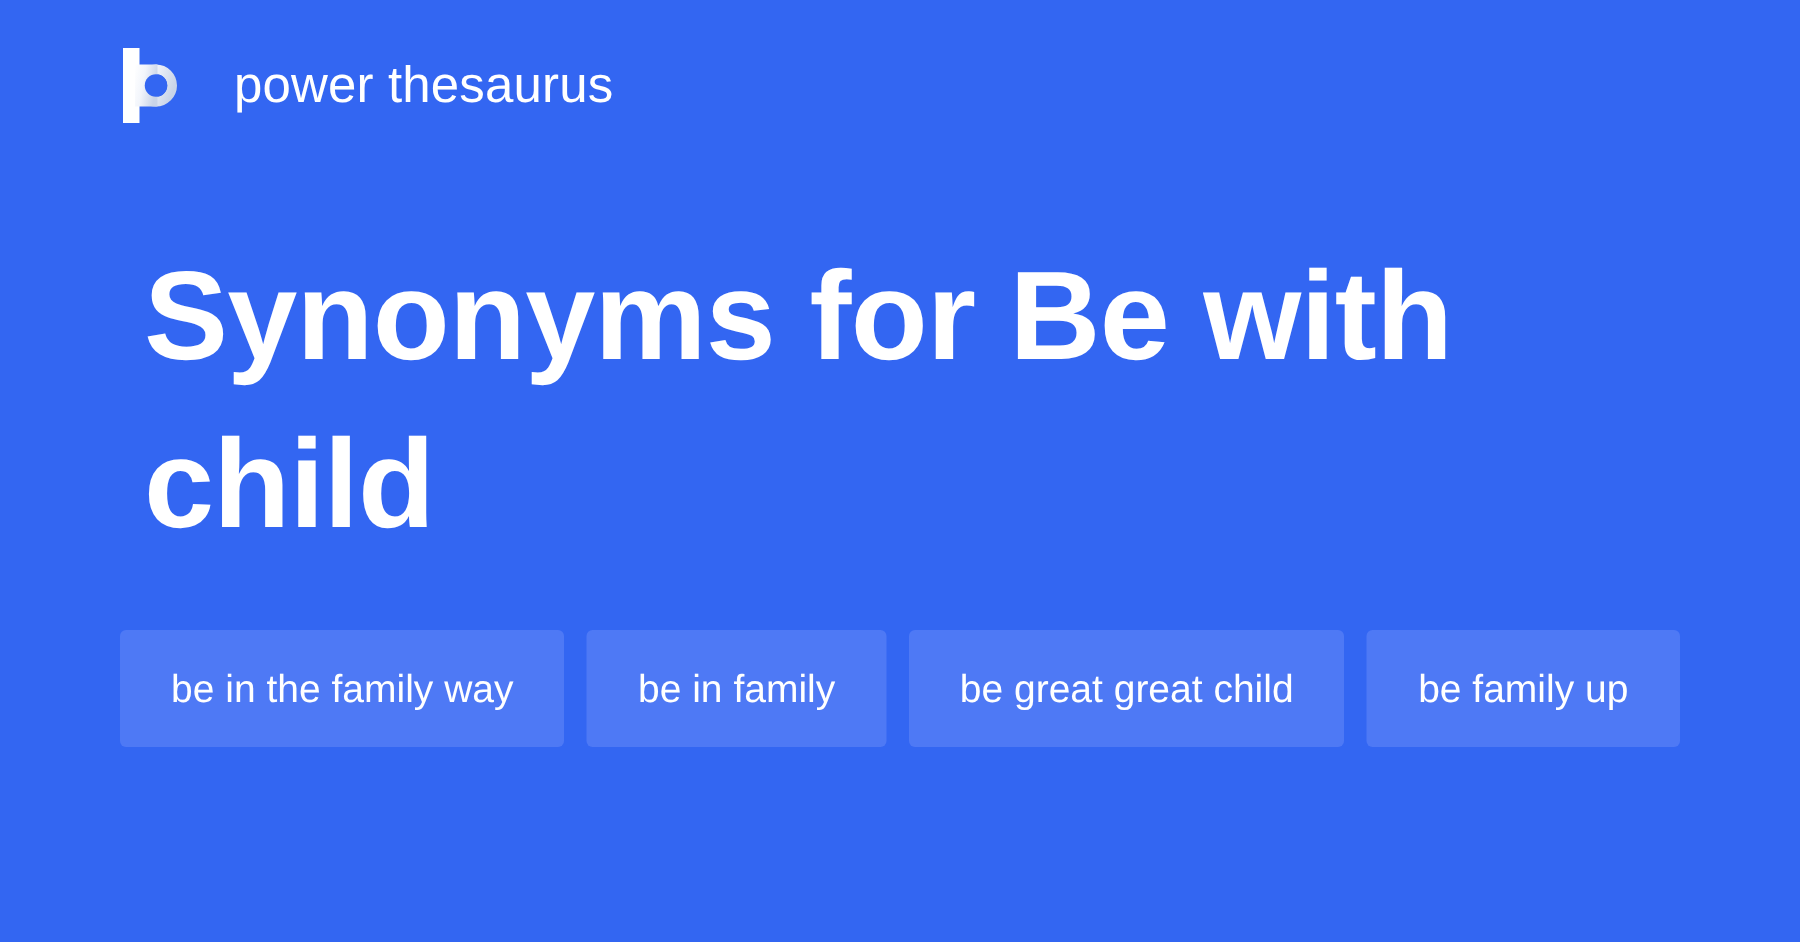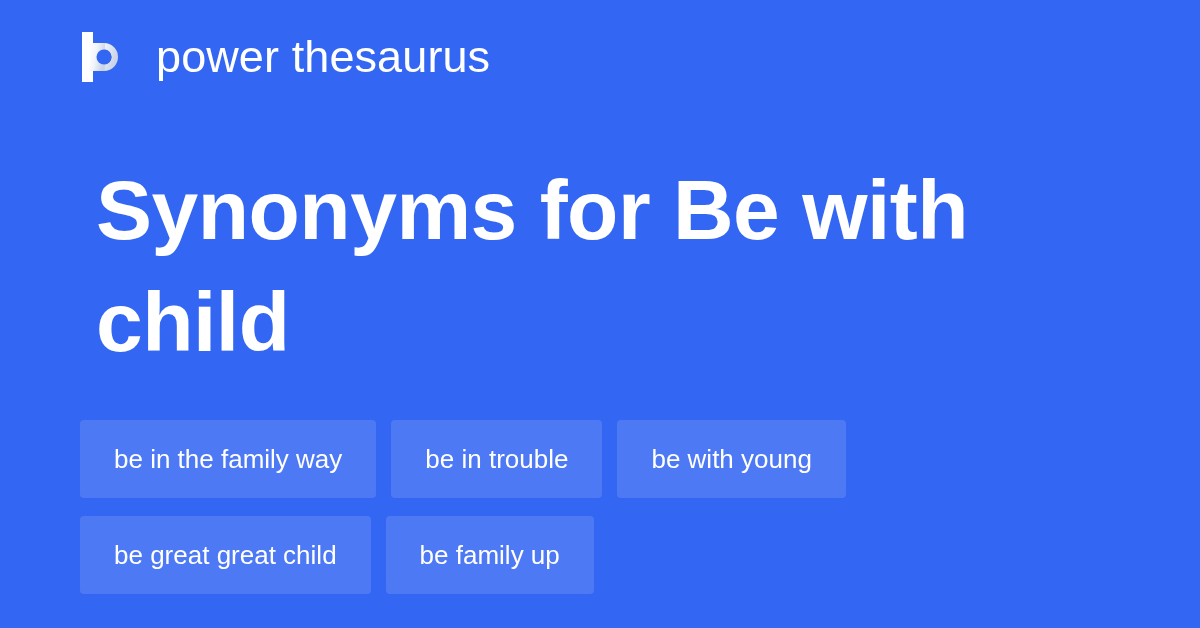--- a/index.html
+++ b/index.html
@@ -34,21 +34,21 @@
   }
   .brand-logo {
     width: 48px;
     height: 50px;
     display: block;
     flex: 0 0 auto;
   }
   .brand-name {
     margin-left: 28px;
     color: #ffffff;
-    font-size: 45px;
+    font-size: 34px;
     line-height: 44px;
     font-weight: 400;
     letter-spacing: 0.1px;
     white-space: nowrap;
   }
 
   
   .headline {
     position: absolute;
     left: 80px;
@@ -113,19 +113,18 @@
         <circle cx="24" cy="25" r="7.5" fill="#3366f2"></circle>
       </svg>
     </span>
     <span class="brand-name">power thesaurus</span>
   </div>
 
   <h1 class="headline">Synonyms for Be with child</h1>
 
   <div class="chips">
     <span class="chip">be in the family way</span>
-    <span class="chip">be in trouble</span>
-    <span class="chip">be with young</span>
+    <span class="chip">be in family</span>
     <span class="chip">be great great child</span>
     <span class="chip">be family up</span>
   </div>
 
 </div>
 
 </body></html>

